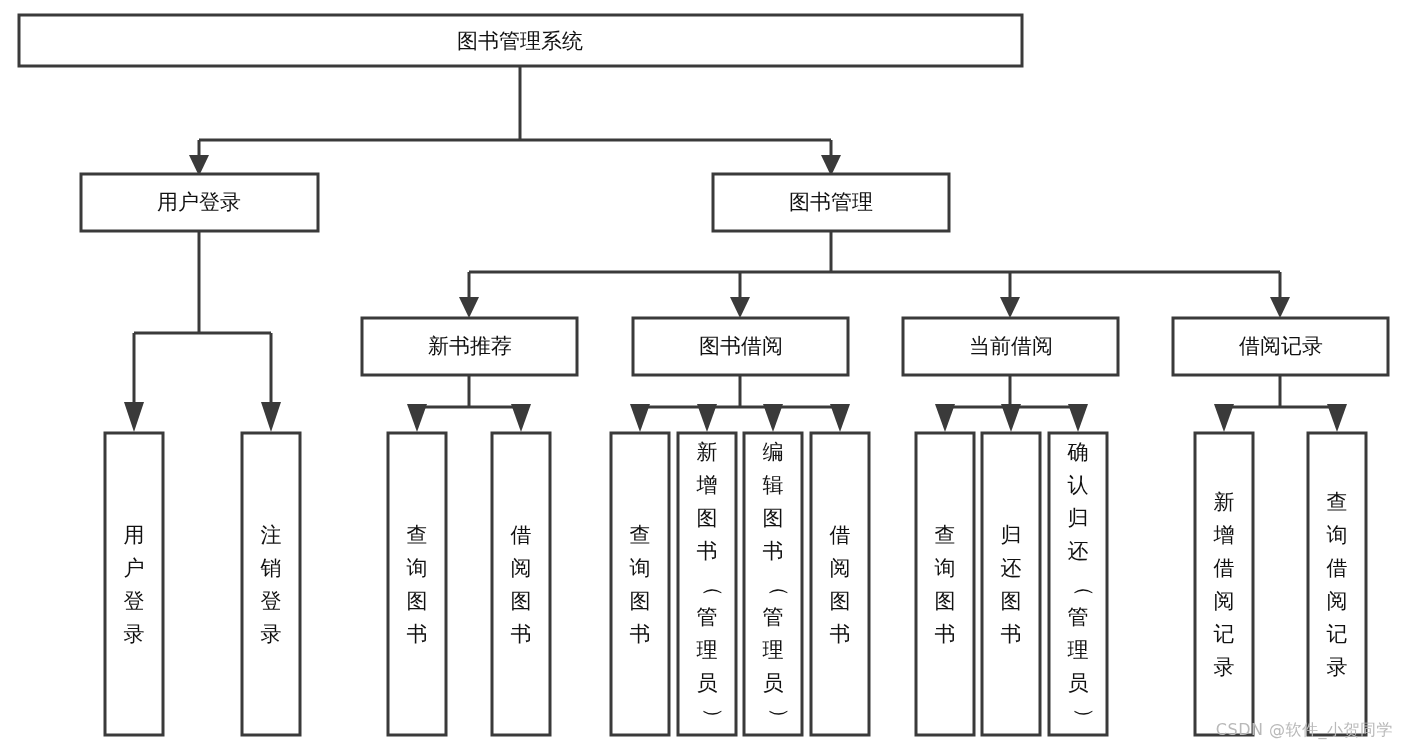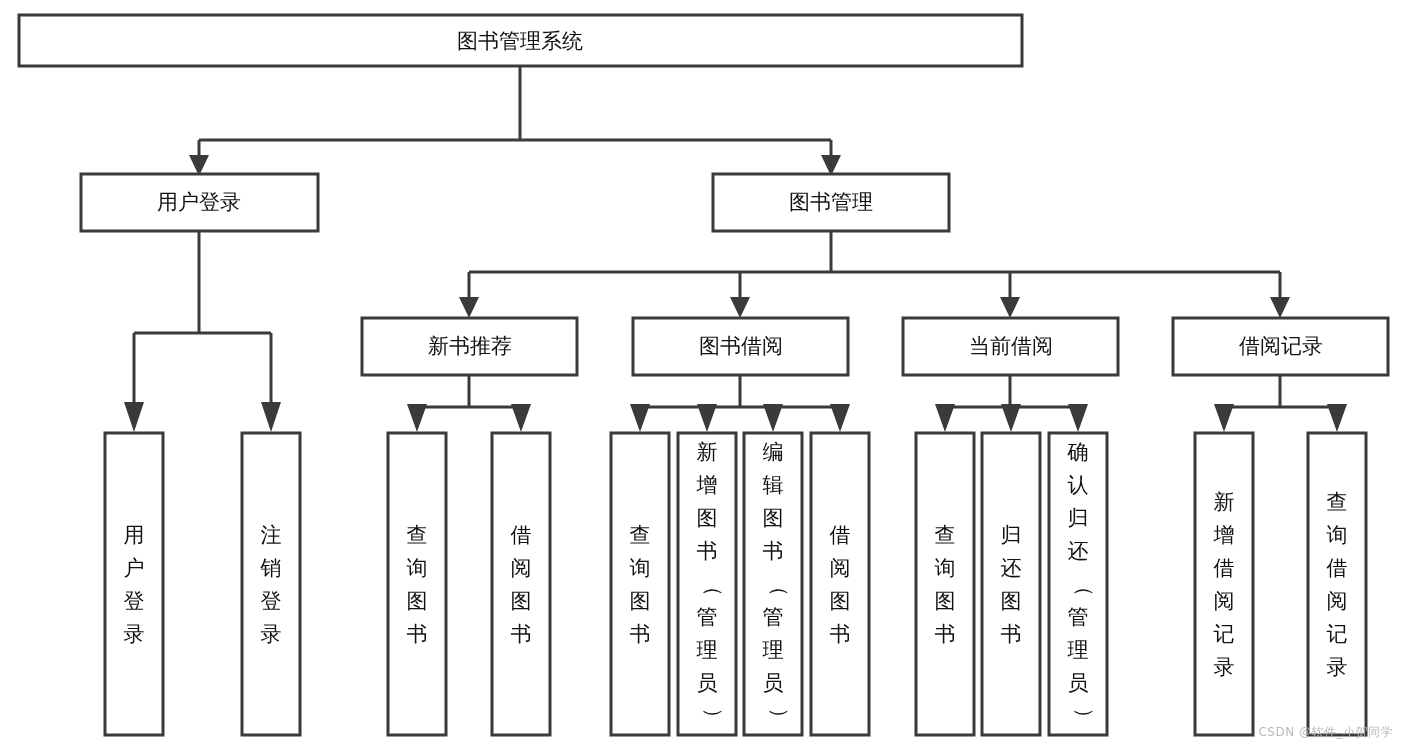--- a/index.html
+++ b/index.html
@@ -52,21 +52,21 @@
     font-family: "DejaVu Sans", "Liberation Sans", sans-serif;
     font-size: 21px;
     fill: #111111;
     text-anchor: middle;
   }
   .watermark {
     position: absolute;
     right: 12px;
     bottom: 6px;
     font-family: "DejaVu Sans", "Liberation Sans", sans-serif;
-    font-size: 12px;
+    font-size: 16px;
     color: #b9b9b9;
     letter-spacing: 0.5px;
     white-space: nowrap;
     user-select: none;
   }
 </style>
 </head>
 <body>
 
 <div id="diagram-root">

